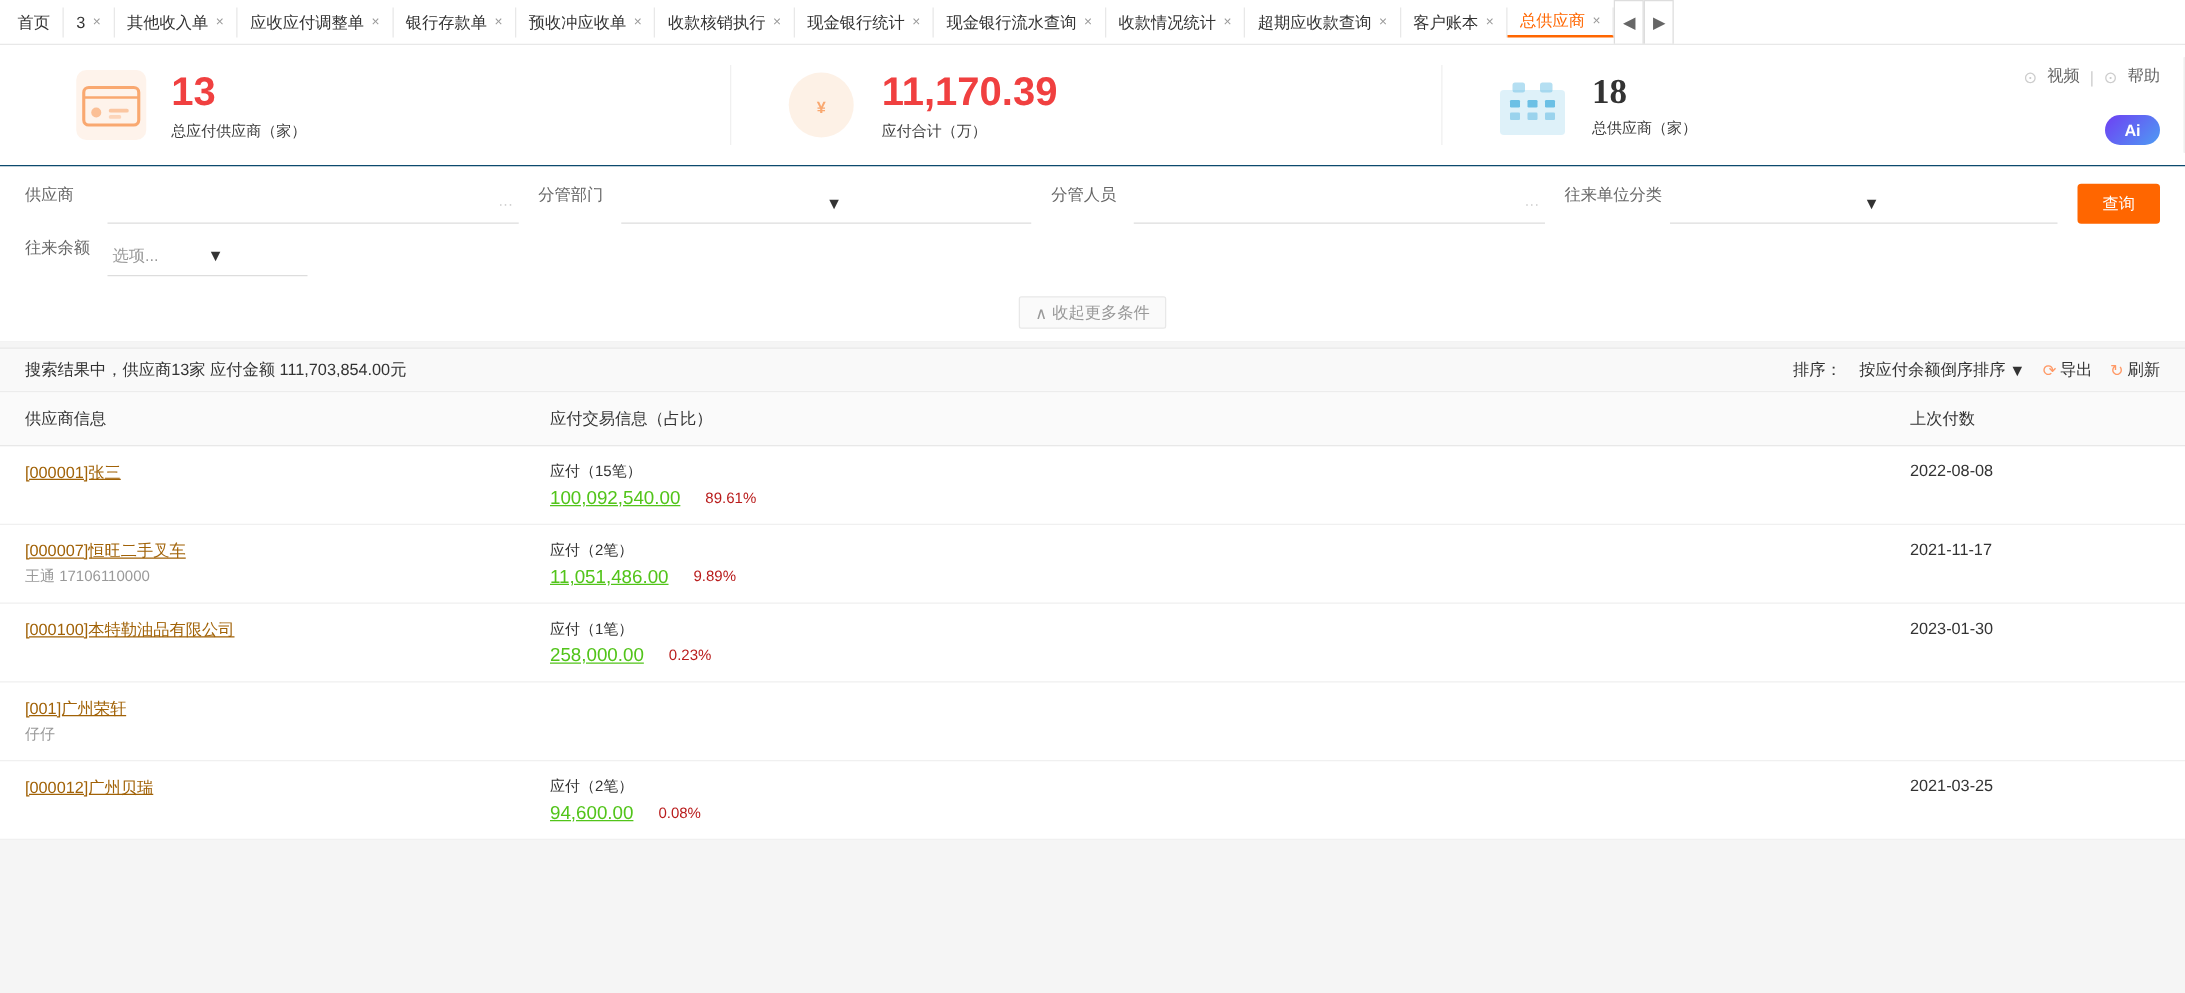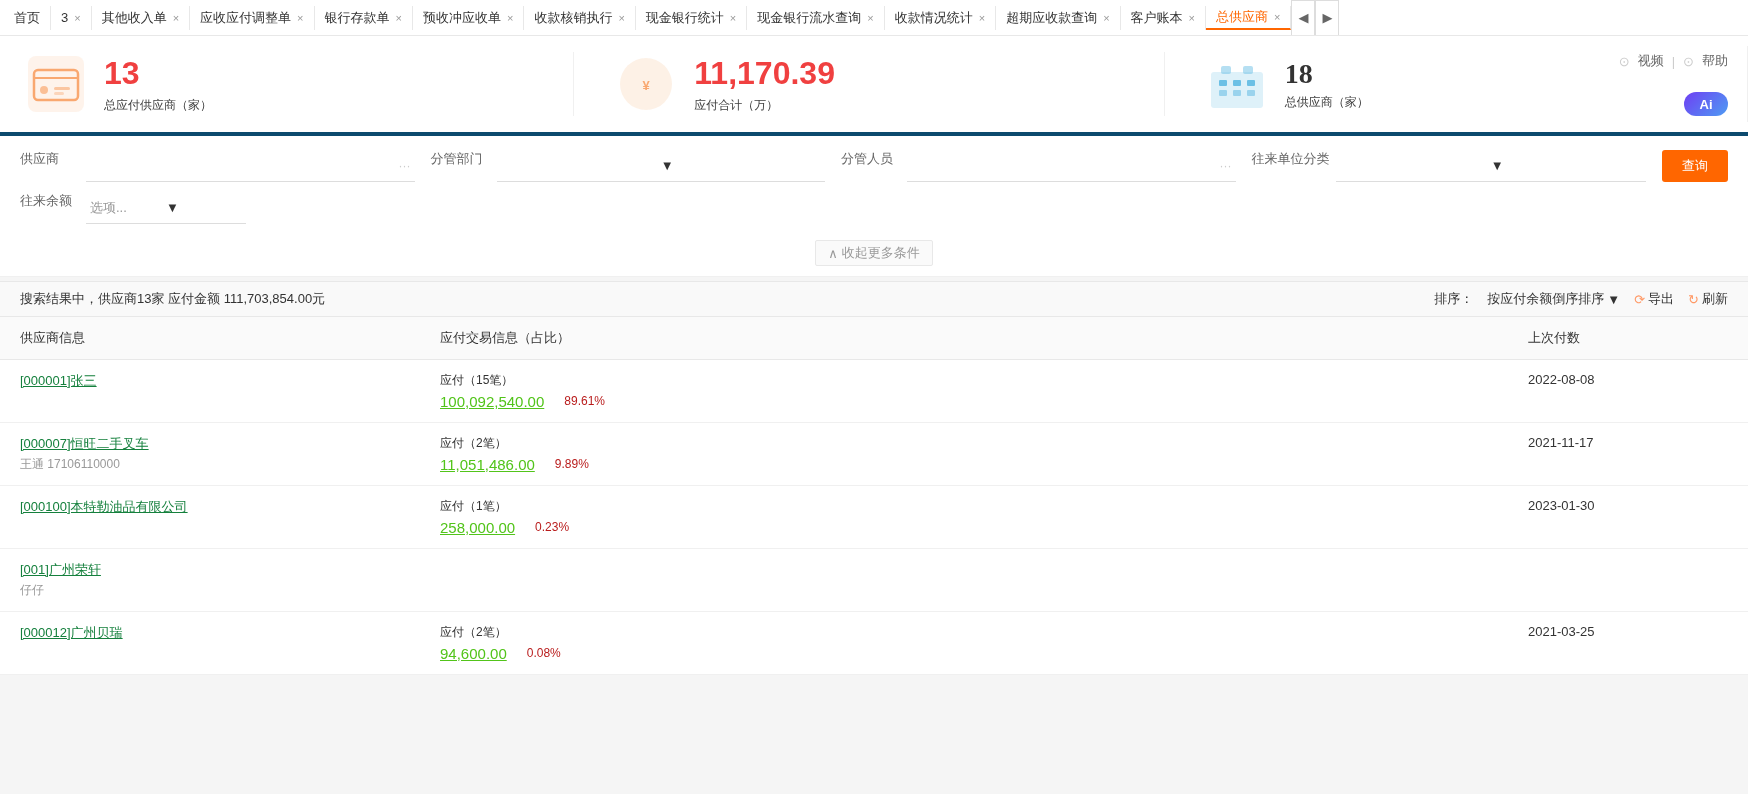--- a/index.html
+++ b/index.html
@@ -29,23 +29,23 @@
     }
     .nav-tab:first-child { color: #333; }
     .nav-tab.active { color: #ff6600; border-bottom: 2px solid #ff6600; }
     .nav-tab .close-icon { margin-left: 6px; color: #999; font-size: 11px; cursor: pointer; }
     .nav-arrow { width: 24px; height: 36px; display: flex; align-items: center; justify-content: center; cursor: pointer; color: #666; border: 1px solid #ddd; flex-shrink: 0; }
 
     
     .summary-section {
       display: flex;
       background: #fff;
-      padding: 16px 4px;
+      padding: 16px 37px;
       gap: 0;
-      border-bottom: 4px solid #0c4a6e;
+      border-bottom: 1px solid #0c4a6e;
       position: relative;
     }
     .summary-card {
       display: flex;
       align-items: center;
       flex: 1;
       gap: 16px;
       padding: 0 30px;
     }
     .summary-card:not(:last-child)::after {
@@ -191,21 +191,21 @@
     .table-row {
       display: flex;
       padding: 12px 20px;
       border-bottom: 1px solid #f0f0f0;
       align-items: flex-start;
       cursor: pointer;
       min-height: 56px;
     }
     .table-row.highlighted { background: #fff3ec; }
 
-    .supplier-link { color: #15803d; text-decoration: underline; font-size: 13px; cursor: pointer; }
+    .supplier-link { color: #a16207; text-decoration: underline; font-size: 13px; cursor: pointer; }
     .supplier-contact { color: #999; font-size: 12px; margin-top: 3px; }
 
     .transaction-info { display: flex; flex-direction: column; gap: 2px; }
     .transaction-label { color: #333; font-size: 12px; }
     .transaction-amount { color: #52c41a; font-size: 15px; font-weight: 500; text-decoration: underline; cursor: pointer; margin-top: 2px; }
     .transaction-percent { color: #b91c1c; font-size: 12px; margin-left: 20px; text-align: right; }
     .transaction-row { display: flex; align-items: center; }
 
     .last-payment-date { color: #333; font-size: 13px; padding-top: 2px; }
   </style>

